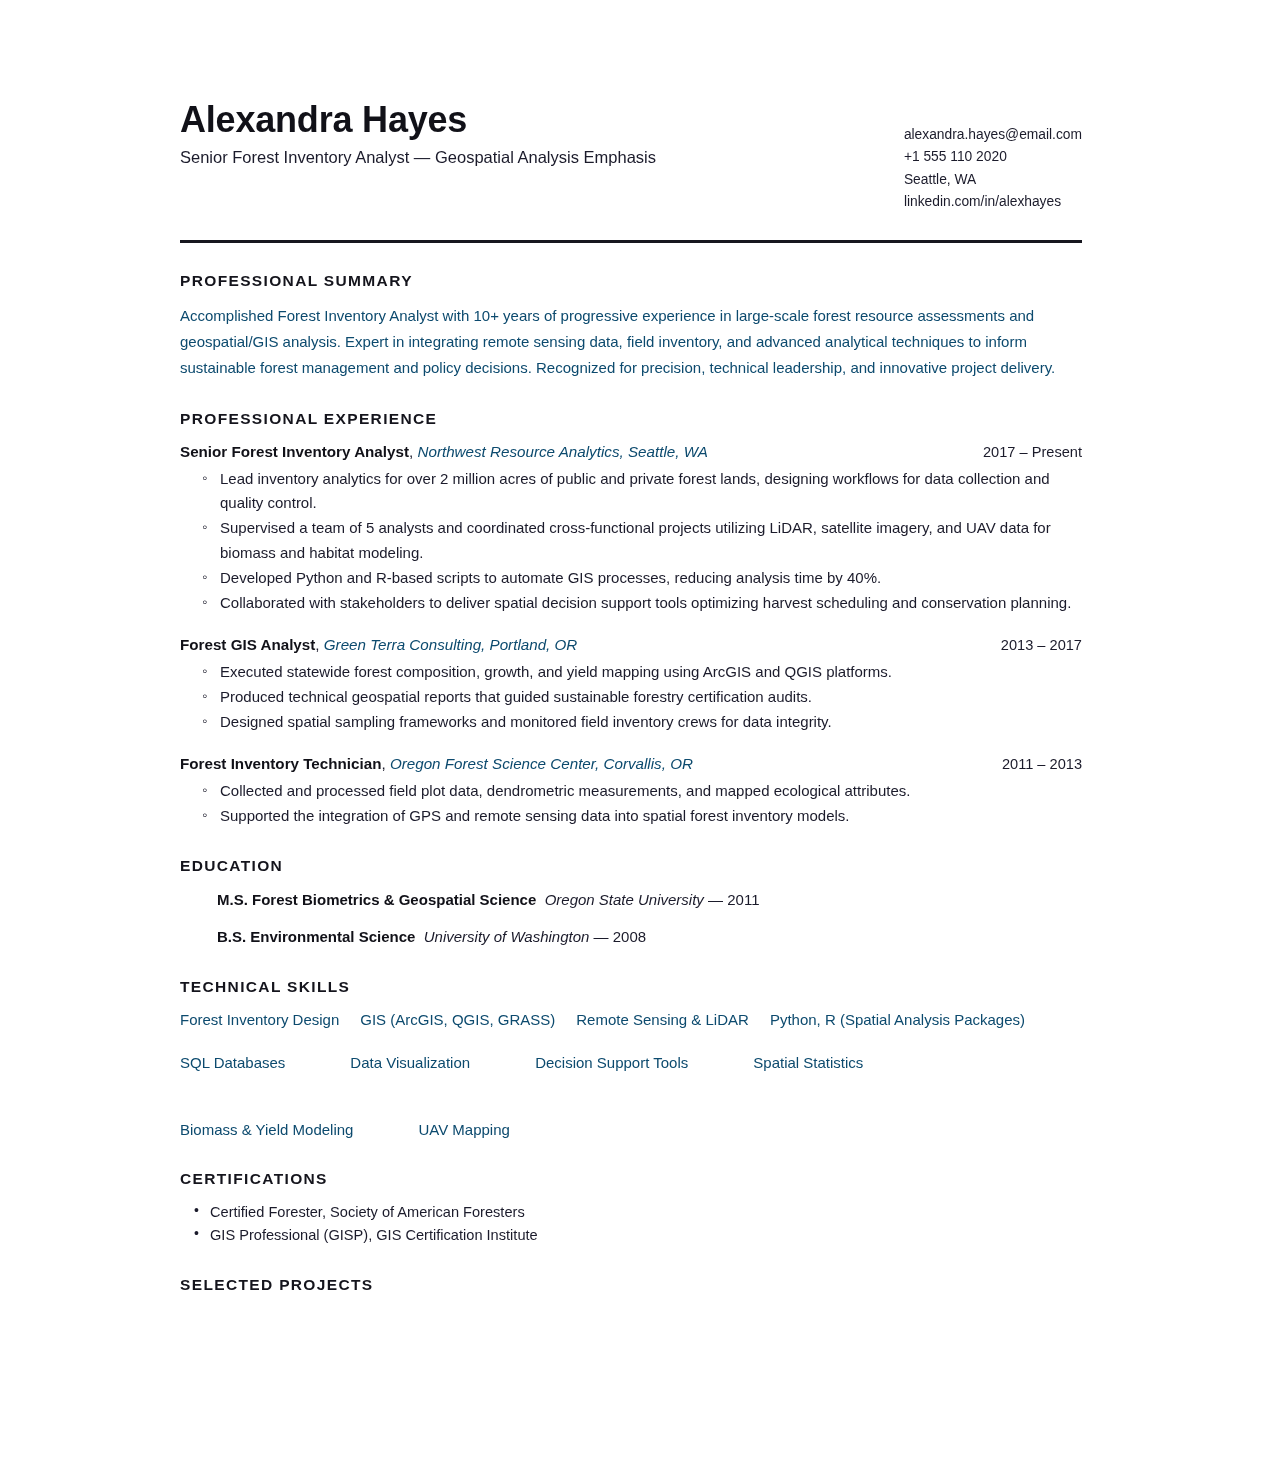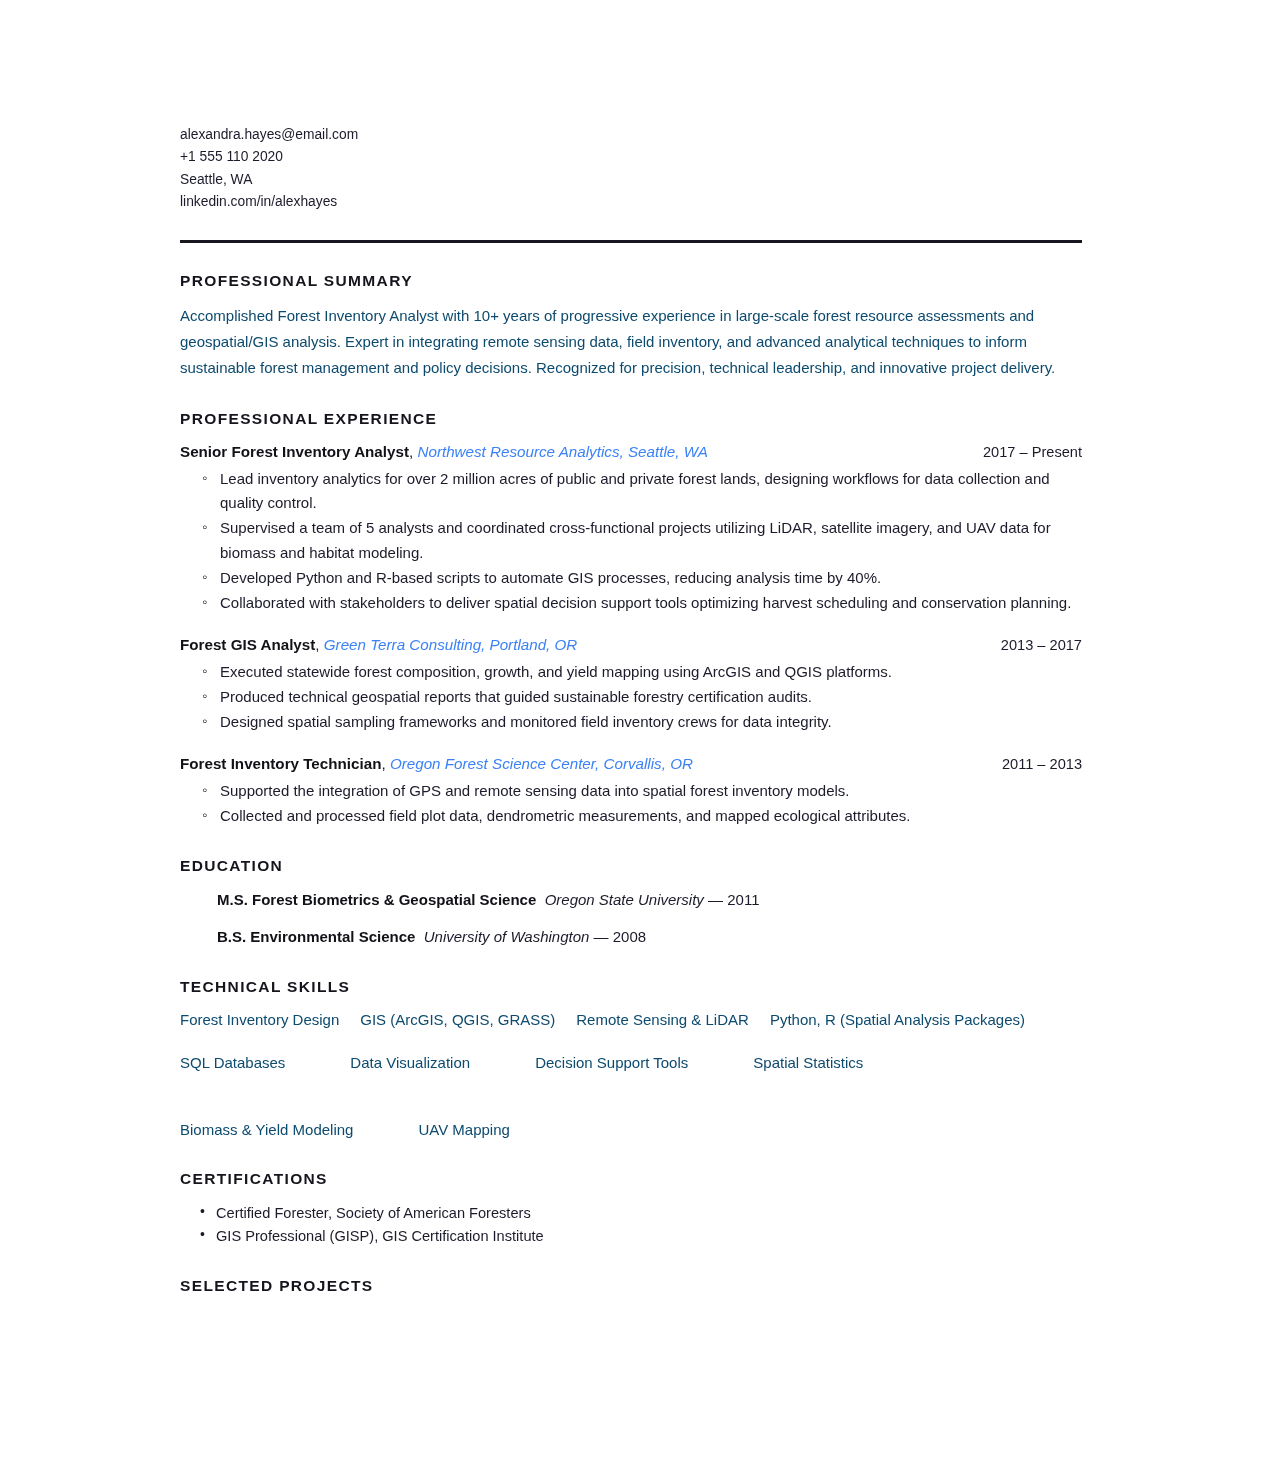--- a/index.html
+++ b/index.html
@@ -97,21 +97,21 @@
   .job-title-line {
     font-size: 15.2px;
     line-height: 1.45;
   }
   .job-title {
     font-weight: bold;
     color: #111118;
   }
   .job-org {
     font-style: italic;
-    color: #3b82f6;
+    color: #0c4a6e;
     text-align: right;
   }
   .job-dates {
     font-size: 14.6px;
     white-space: nowrap;
     color: #1b1b2b;
   }
   ul.bullets {
     list-style: none;
     margin: 3px 0 0 0;
@@ -155,21 +155,21 @@
     flex-wrap: wrap;
     color: #0c4a6e;
   }
   .skills-row:last-child { margin-bottom: 0; gap: 44px; }
   .skill { margin-right: 21px; white-space: nowrap; }
   .skill:last-child { margin-right: 0; }
 
   
   ul.disc-bullets {
     list-style: none;
-    margin: 14px;
+    margin: 8px;
     padding: 0;
   }
   ul.disc-bullets > li {
     position: relative;
     padding-left: 22px;
     font-size: 14.6px;
     line-height: 1.56;
     color: #1b1b2b;
   }
   ul.disc-bullets > li::before {
@@ -211,20 +211,24 @@
     background: #ffffff;
   }
 </style>
 </head>
 <body>
 
 <div class="page">
   <div class="sheet">
 
     <div class="header">
+      <div class="identity">
+        <h1 class="name">Alexandra Hayes</h1>
+        <p class="headline">Senior Forest Inventory Analyst — Geospatial Analysis Emphasis</p>
+      </div>
       <div class="contact">
         <div>alexandra.hayes@email.com</div>
         <div>+1 555 110 2020</div>
         <div>Seattle, WA</div>
         <div>linkedin.com/in/alexhayes</div>
       </div>
     </div>
     <hr class="rule">
 
     <div class="section">
@@ -257,22 +261,22 @@
               <li>Produced technical geospatial reports that guided sustainable forestry certification audits.</li>
               <li>Designed spatial sampling frameworks and monitored field inventory crews for data integrity.</li>
             </ul>
           </div>
           <div class="job">
             <div class="job-head">
               <div class="job-title-line"><span class="job-title">Forest Inventory Technician</span><span>,</span> <span class="job-org">Oregon Forest Science Center, Corvallis, OR</span></div>
               <div class="job-dates">2011 – 2013</div>
             </div>
             <ul class="bullets">
+              <li>Collected and processed field plot data, dendrometric measurements, and mapped ecological attributes.</li>
               <li>Supported the integration of GPS and remote sensing data into spatial forest inventory models.</li>
-              <li>Collected and processed field plot data, dendrometric measurements, and mapped ecological attributes.</li>
             </ul>
           </div>
         </div>
     </div>
 
     <div class="section">
       <h2 class="section-title">EDUCATION</h2>
       <div id="education-list">
           <div class="edu-row"><span class="edu-degree">M.S. Forest Biometrics &amp; Geospatial Science</span>&nbsp; <span class="edu-school">Oregon State University</span> <span class="edu-year">— 2011</span></div>
           <div class="edu-row"><span class="edu-degree">B.S. Environmental Science</span>&nbsp; <span class="edu-school">University of Washington</span> <span class="edu-year">— 2008</span></div>

